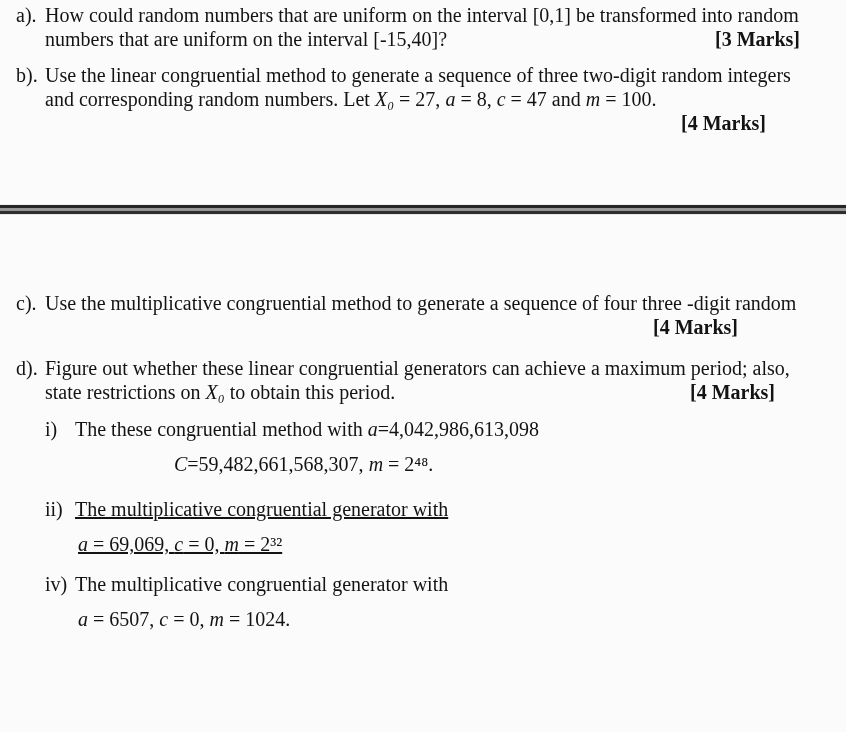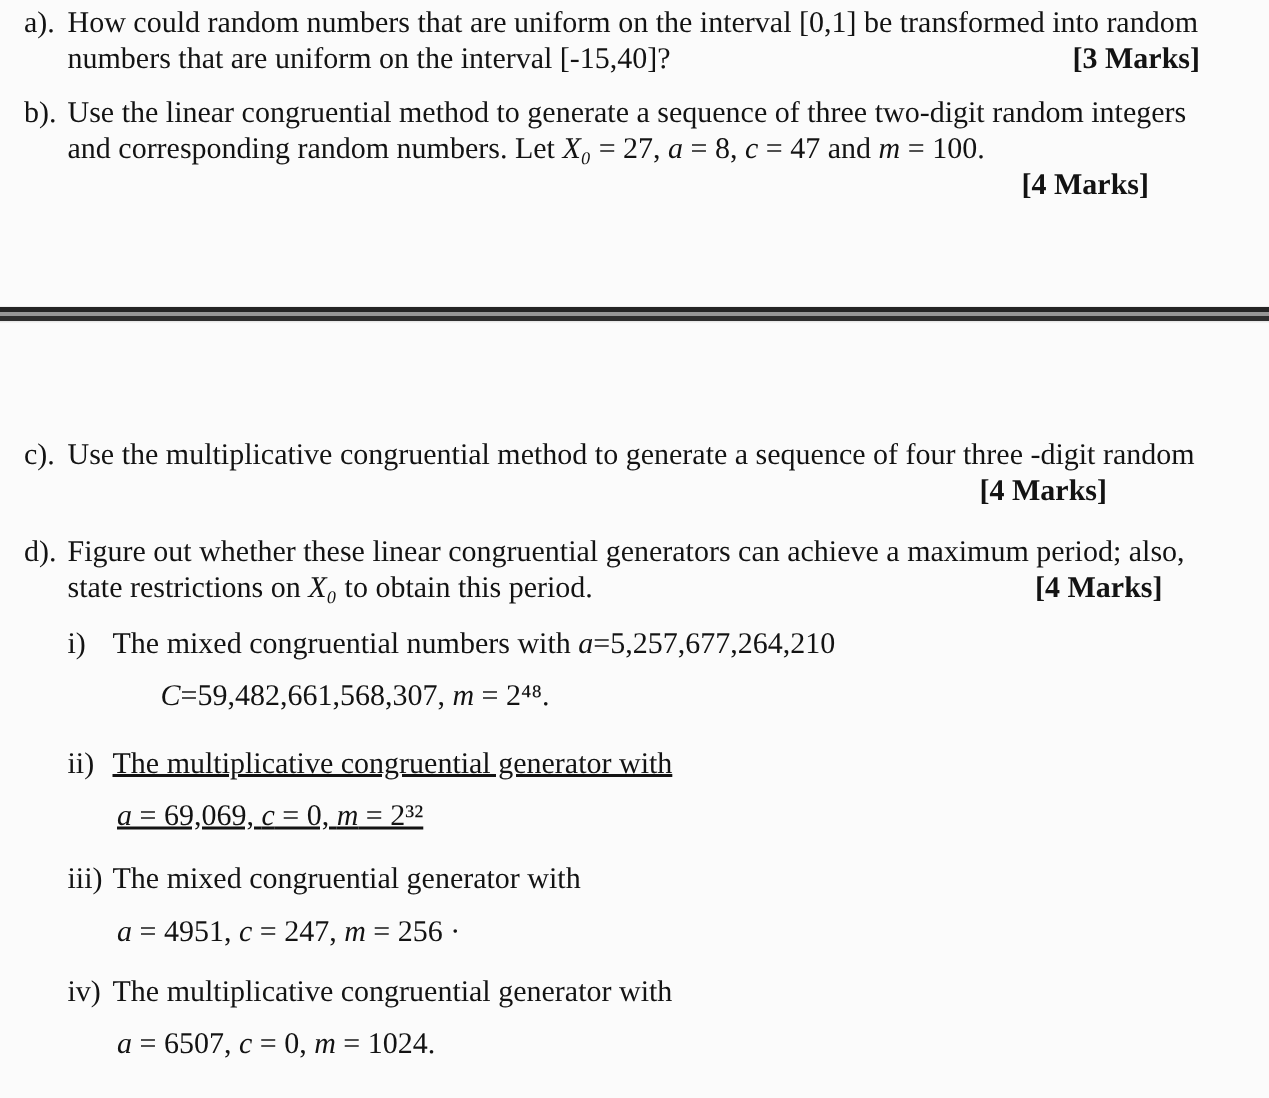--- a/index.html
+++ b/index.html
@@ -32,21 +32,21 @@
       #e8e8e8 10px);
   }
   .sub{position:relative;padding-left:30px;}
   .sub-label{position:absolute;left:0;top:0;line-height:24px;}
   .sub-line{line-height:24px;white-space:nowrap;}
   .sub-line2{margin-top:11px;}
   .sub-0{margin-top:13px;}
   .sub-1{margin-top:21px;text-decoration:underline;}
   .sub-2{margin-top:18px;}
   .sub-3{margin-top:16px;}
-  .indent-deep{margin-left:32px;}
+  .indent-deep{margin-left:99px;}
   .math-indent{margin-left:3px;}
   i{font-style:italic;}
 </style>
 </head>
 <body>
 
 <div>
 
   <div class="section sec-top">
 
@@ -85,35 +85,30 @@
     <div class="q q-d">
       <span class="q-label">d).</span>
       <div class="q-line">Figure out whether these linear congruential generators can achieve a maximum period; also,</div>
       <div class="q-line">
         <span class="marks fr-d">[4 Marks]</span>
         <span><span>state restrictions on </span><i>X₀</i><span> to obtain this period.</span></span>
       </div>
 
       <div class="sub sub-0">
         <span class="sub-label">i)</span>
-        <div class="sub-line"><span>The mixed congruential numbers with </span><i>a</i><span>=5,257,677,264,210</span></div>
+        <div class="sub-line"><span>The these congruential method with </span><i>a</i><span>=4,042,986,613,098</span></div>
         <div class="sub-line sub-line2 indent-deep"><i>C</i><span>=59,482,661,568,307, </span><i>m</i><span> = 2⁴⁸.</span></div>
       </div>
 
       <div class="sub sub-1">
         <span class="sub-label">ii)</span>
         <div class="sub-line"><span>The multiplicative congruential generator with</span></div>
         <div class="sub-line sub-line2 math-indent"><i>a</i><span> = 69,069, </span><i>c</i><span> = 0, </span><i>m</i><span> = 2³²</span></div>
       </div>
 
-      <div class="sub sub-2">
-        <span class="sub-label">iii)</span>
-        <div class="sub-line"><span>The mixed congruential generator with</span></div>
-        <div class="sub-line sub-line2 math-indent"><i>a</i><span> = 4951, </span><i>c</i><span> = 247, </span><i>m</i><span> = 256 ·</span></div>
-      </div>
 
       <div class="sub sub-3">
         <span class="sub-label">iv)</span>
         <div class="sub-line"><span>The multiplicative congruential generator with</span></div>
         <div class="sub-line sub-line2 math-indent"><i>a</i><span> = 6507, </span><i>c</i><span> = 0, </span><i>m</i><span> = 1024.</span></div>
       </div>
 
     </div>
 
   </div>

